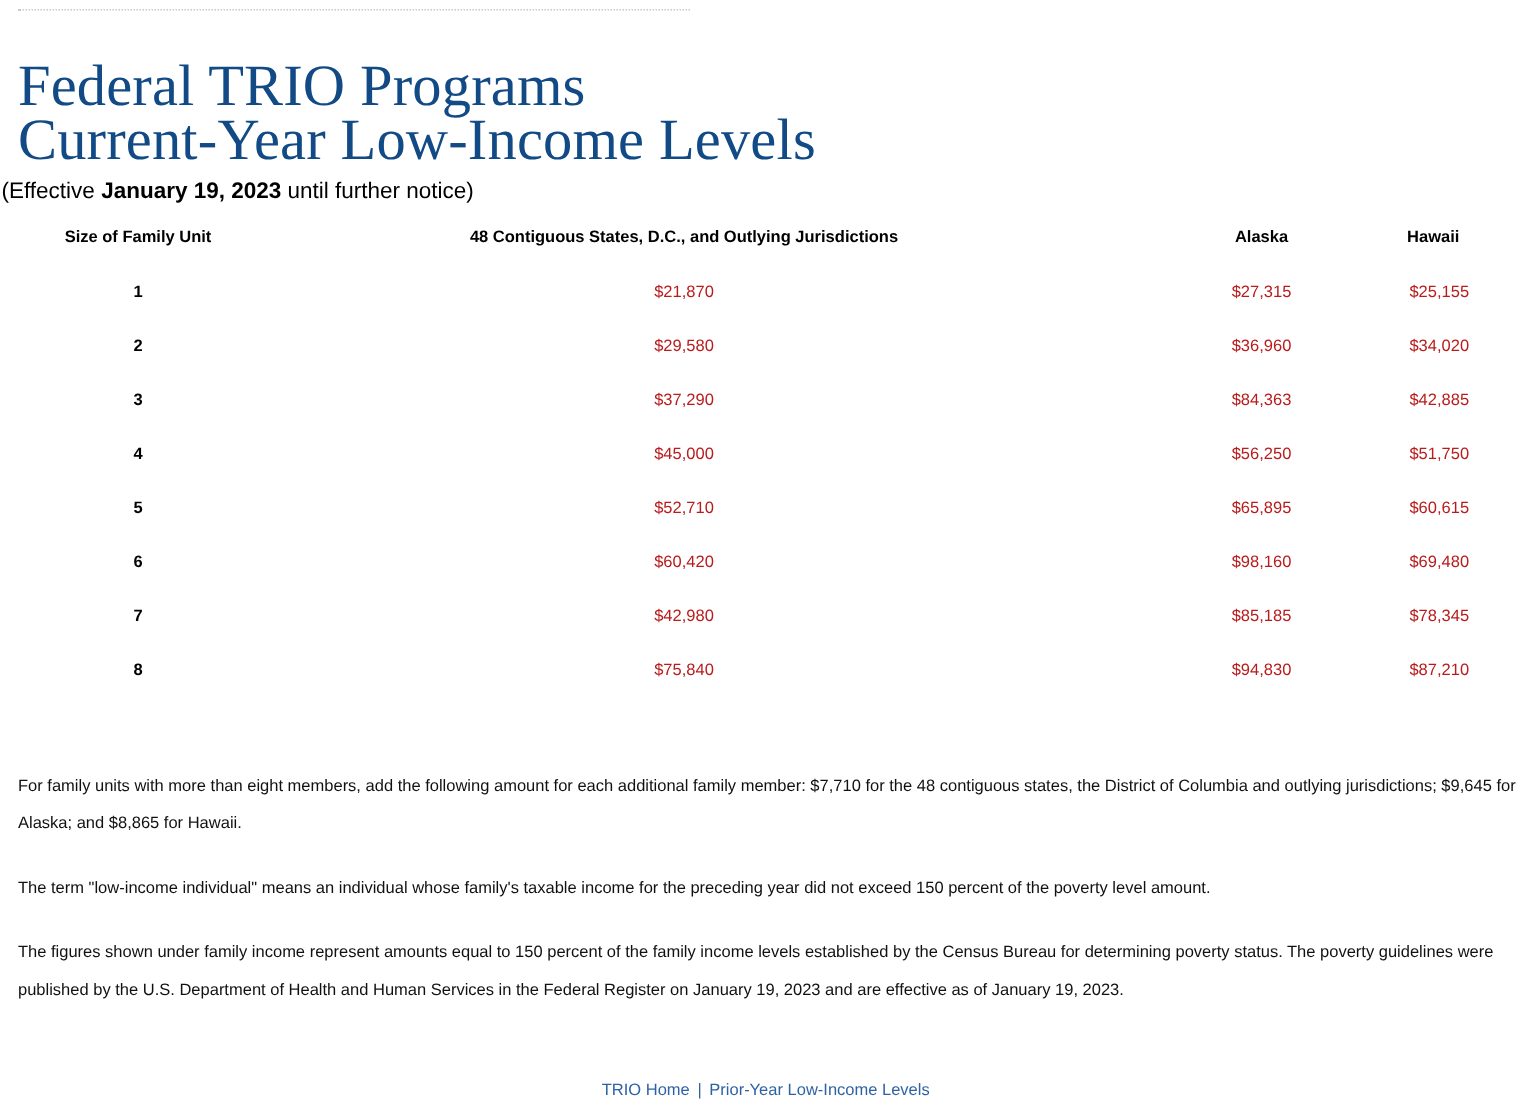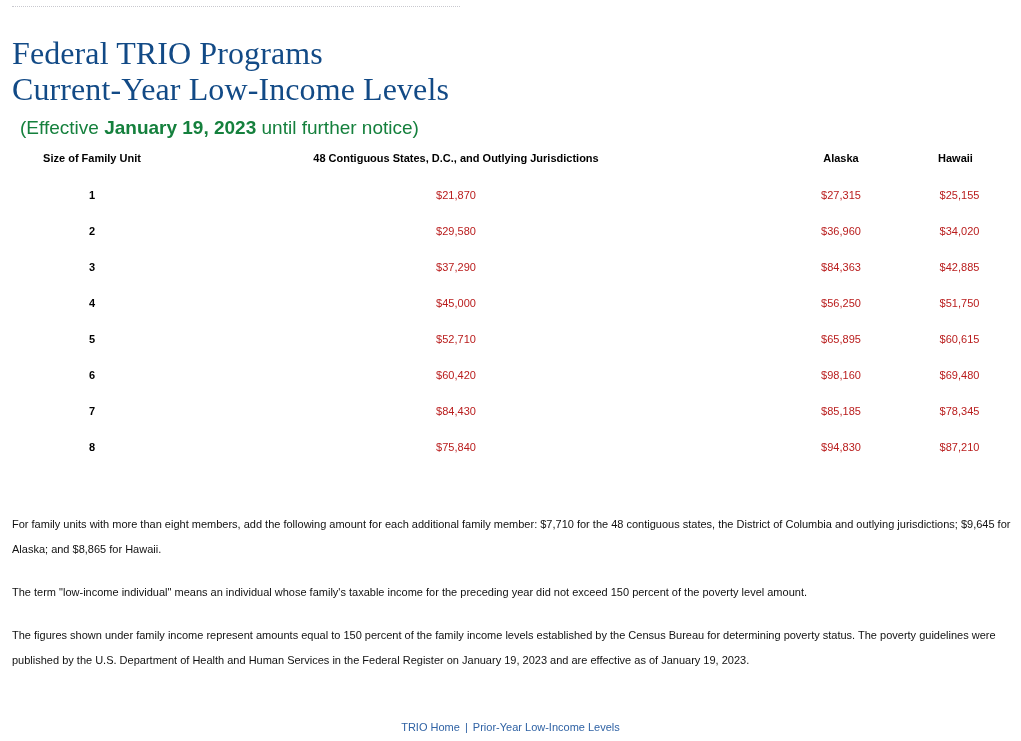--- a/index.html
+++ b/index.html
@@ -34,36 +34,36 @@
     border-top: 1px dotted #c9c9cf;
   }
 
   
   .page-title {
     position: absolute;
     top: 14px;
     left: 12px;
     width: 900px;
     font-family: "Liberation Serif", serif;
-    font-size: 32px;
+    font-size: 39px;
     line-height: 36px;
     font-weight: 400;
     color: #124a86;
     letter-spacing: 0.1px;
   }
   .page-title .tline { display: block; white-space: nowrap; }
 
   
   .effective {
     position: absolute;
     top: 118px;
-    left: 20px;
-    font-size: 19px;
+    left: 1px;
+    font-size: 15px;
     line-height: 20px;
-    color: #15803d;
+    color: #000000;
     white-space: nowrap;
   }
   .effective b { font-weight: bold; }
 
   
   .income-table {
     position: absolute;
     top: 152px;
     left: 0px;
     width: 1021px;
@@ -204,21 +204,21 @@
         <td class="hawaii-cell">$60,615</td>
       </tr>
       <tr>
         <td class="size-cell">6</td>
         <td class="states-cell">$60,420</td>
         <td class="alaska-cell">$98,160</td>
         <td class="hawaii-cell">$69,480</td>
       </tr>
       <tr>
         <td class="size-cell">7</td>
-        <td class="states-cell">$84,430</td>
+        <td class="states-cell">$42,980</td>
         <td class="alaska-cell">$85,185</td>
         <td class="hawaii-cell">$78,345</td>
       </tr>
       <tr>
         <td class="size-cell">8</td>
         <td class="states-cell">$75,840</td>
         <td class="alaska-cell">$94,830</td>
         <td class="hawaii-cell">$87,210</td>
       </tr>
     </tbody>

